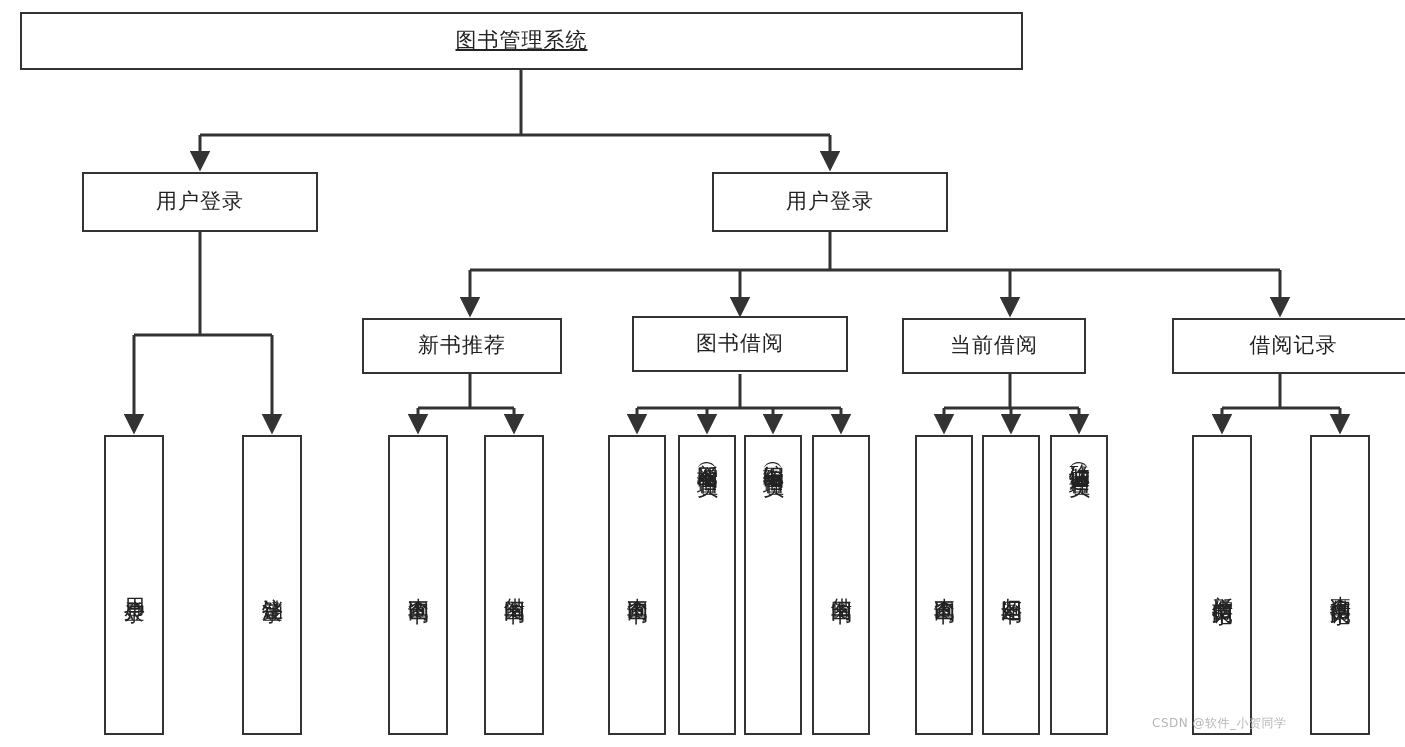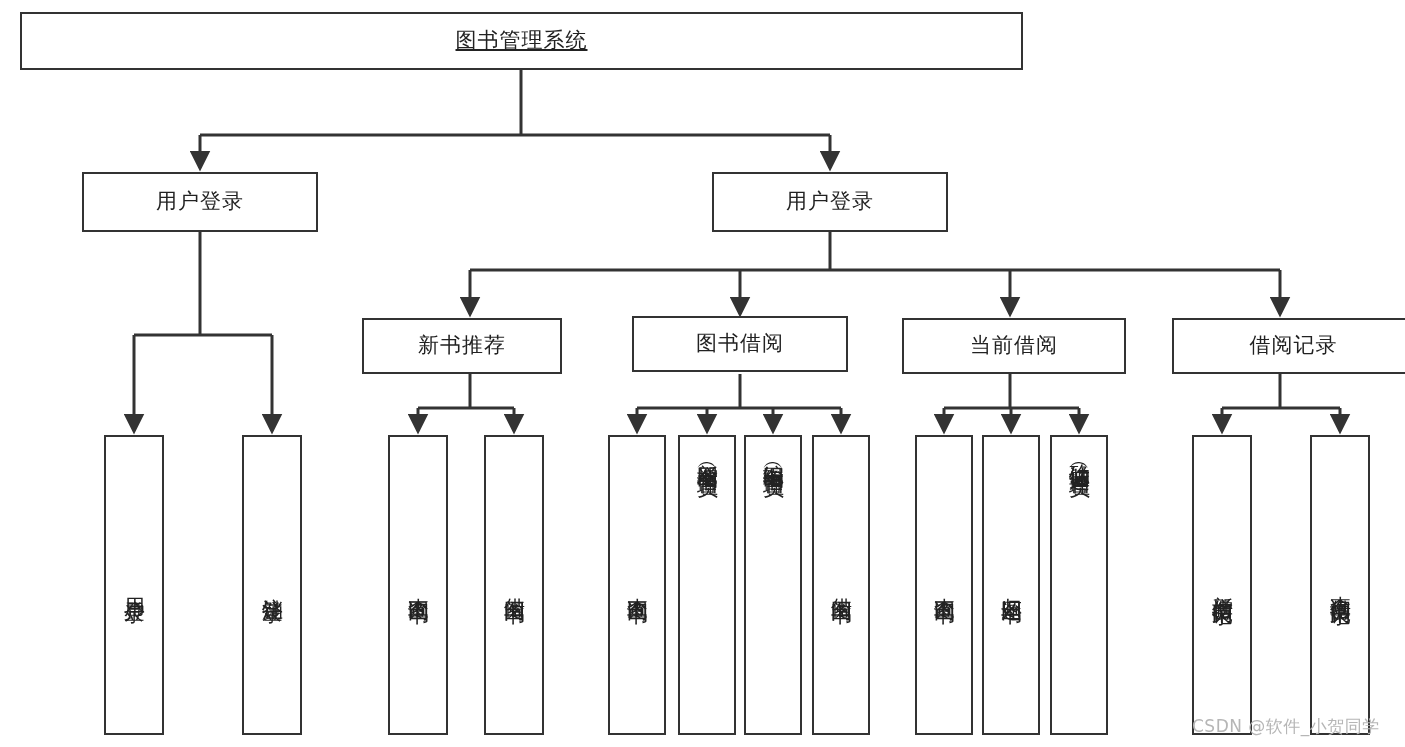--- a/index.html
+++ b/index.html
@@ -50,23 +50,23 @@
     justify-content: flex-start;
     padding-top: 10px;
     white-space: normal;
   }
   .node-v.leaf-short {
     justify-content: center;
     padding-top: 0;
   }
   .watermark {
     position: absolute;
-    left: 1192px;
+    left: 1152px;
     top: 715px;
-    font-size: 17px;
+    font-size: 12px;
     color: #b6b6b6;
     letter-spacing: 0.5px;
     white-space: nowrap;
     font-family: "DejaVu Sans", "Liberation Sans", sans-serif;
   }
 </style>
 </head>
 <body>
 
 <div id="canvas">
@@ -121,21 +121,21 @@
     </g>
   </svg>
 
   <div class="node node-h" id="node-root" style="left: 20px; top: 12px; width: 1003px; height: 58px; text-decoration: underline;">图书管理系统</div>
 
   <div class="node node-h" id="node-l2-0" style="left: 82px; top: 172px; width: 236px; height: 60px;">用户登录</div>
   <div class="node node-h" id="node-l2-1" style="left: 712px; top: 172px; width: 236px; height: 60px;">用户登录</div>
 
   <div class="node node-h" id="node-l3-0" style="left: 362px; top: 318px; width: 200px; height: 56px;">新书推荐</div>
   <div class="node node-h" id="node-l3-1" style="left: 632px; top: 316px; width: 216px; height: 56px;">图书借阅</div>
-  <div class="node node-h" id="node-l3-2" style="left: 902px; top: 318px; width: 224px; height: 56px;">当前借阅</div>
+  <div class="node node-h" id="node-l3-2" style="left: 902px; top: 318px; width: 184px; height: 56px;">当前借阅</div>
   <div class="node node-h" id="node-l3-3" style="left: 1172px; top: 318px; width: 243px; height: 56px;">借阅记录</div>
 
   <div class="node node-v leaf-short" id="leaf-0" style="left: 104px; top: 435px; width: 60px; height: 300px;">用户登录</div>
   <div class="node node-v leaf-short" id="leaf-1" style="left: 242px; top: 435px; width: 60px; height: 300px;">注销登录</div>
   <div class="node node-v leaf-short" id="leaf-2" style="left: 388px; top: 435px; width: 60px; height: 300px;">查询图书</div>
   <div class="node node-v leaf-short" id="leaf-3" style="left: 484px; top: 435px; width: 60px; height: 300px;">借阅图书</div>
   <div class="node node-v leaf-short" id="leaf-4" style="left: 608px; top: 435px; width: 58px; height: 300px;">查询图书</div>
   <div class="node node-v" id="leaf-5" style="left: 678px; top: 435px; width: 58px; height: 300px;">新增图书（管理员）</div>
   <div class="node node-v" id="leaf-6" style="left: 744px; top: 435px; width: 58px; height: 300px;">编辑图书（管理员）</div>
   <div class="node node-v leaf-short" id="leaf-7" style="left: 812px; top: 435px; width: 58px; height: 300px;">借阅图书</div>

